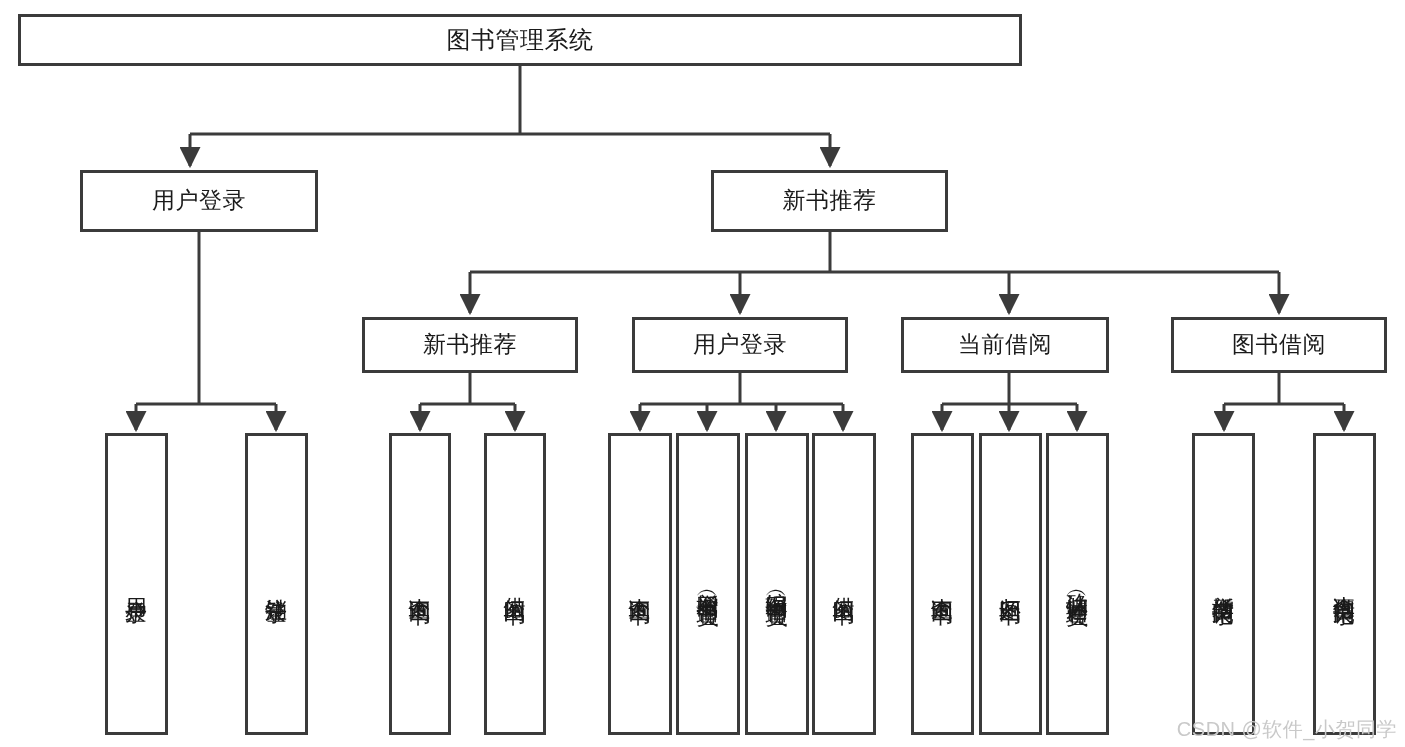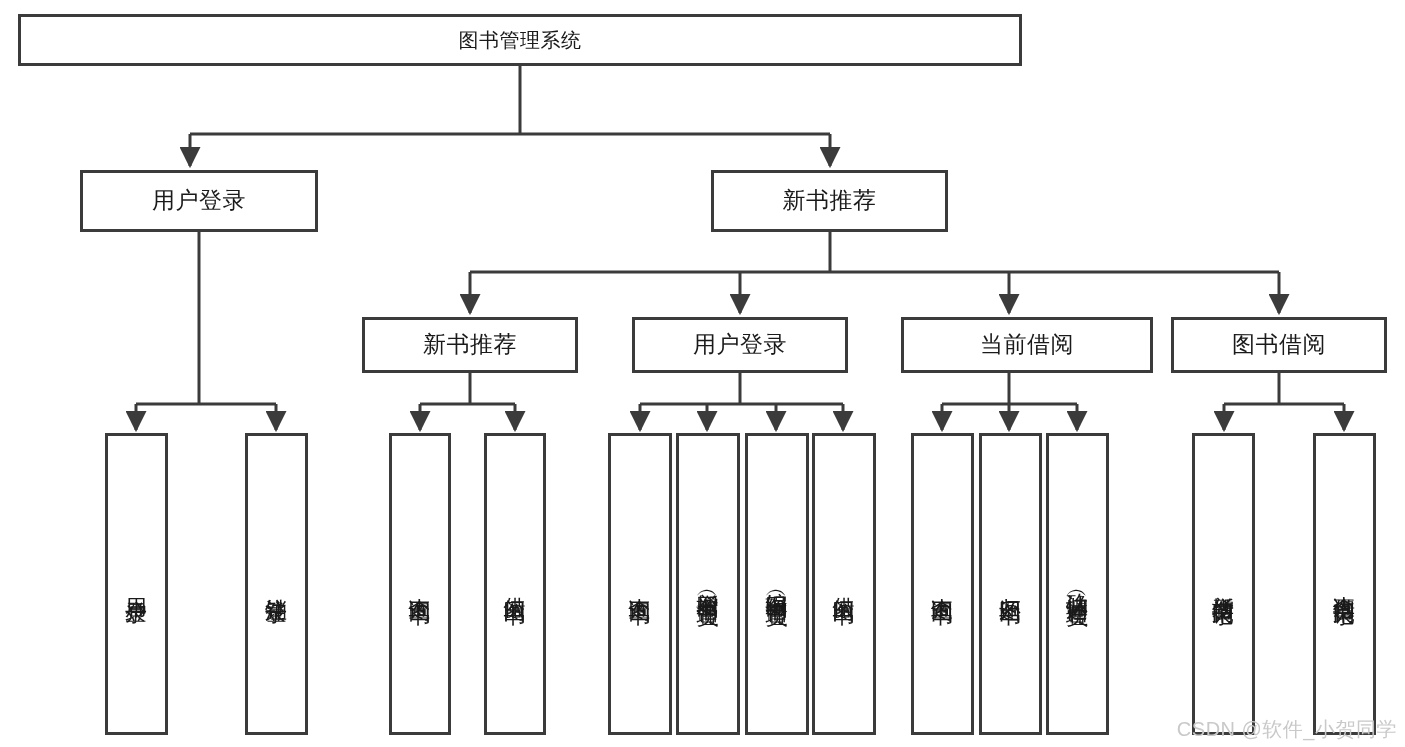--- a/index.html
+++ b/index.html
@@ -40,21 +40,21 @@
   .node .lbl {
     line-height: 1.12;
     letter-spacing: 0.5px;
     white-space: nowrap;
   }
   
   .node.h .lbl {
     font-size: 23px;
   }
   .node.root .lbl {
-    font-size: 20px;
+    font-size: 24px;
   }
   
   .node.v {
     align-items: center;
     justify-content: center;
     padding: 4px 0;
   }
   .node.v .lbl {
     writing-mode: vertical-rl;
     text-orientation: upright;
@@ -144,21 +144,21 @@
   <div class="node h" style="left:711px; top:170px; width:237px; height:62px;">
     <span class="lbl">新书推荐</span>
   </div>
 
   <div class="node h" style="left:362px; top:317px; width:216px; height:56px;">
     <span class="lbl">新书推荐</span>
   </div>
   <div class="node h" style="left:632px; top:317px; width:216px; height:56px;">
     <span class="lbl">用户登录</span>
   </div>
-  <div class="node h" style="left:901px; top:317px; width:252px; height:56px;">
+  <div class="node h" style="left:901px; top:317px; width:208px; height:56px;">
     <span class="lbl">当前借阅</span>
   </div>
   <div class="node h" style="left:1171px; top:317px; width:216px; height:56px;">
     <span class="lbl">图书借阅</span>
   </div>
 
   <div class="node v" style="left:105px; top:433px; width:63px; height:302px;">
     <span class="lbl">用户登录</span>
   </div>
   <div class="node v" style="left:245px; top:433px; width:63px; height:302px;">

